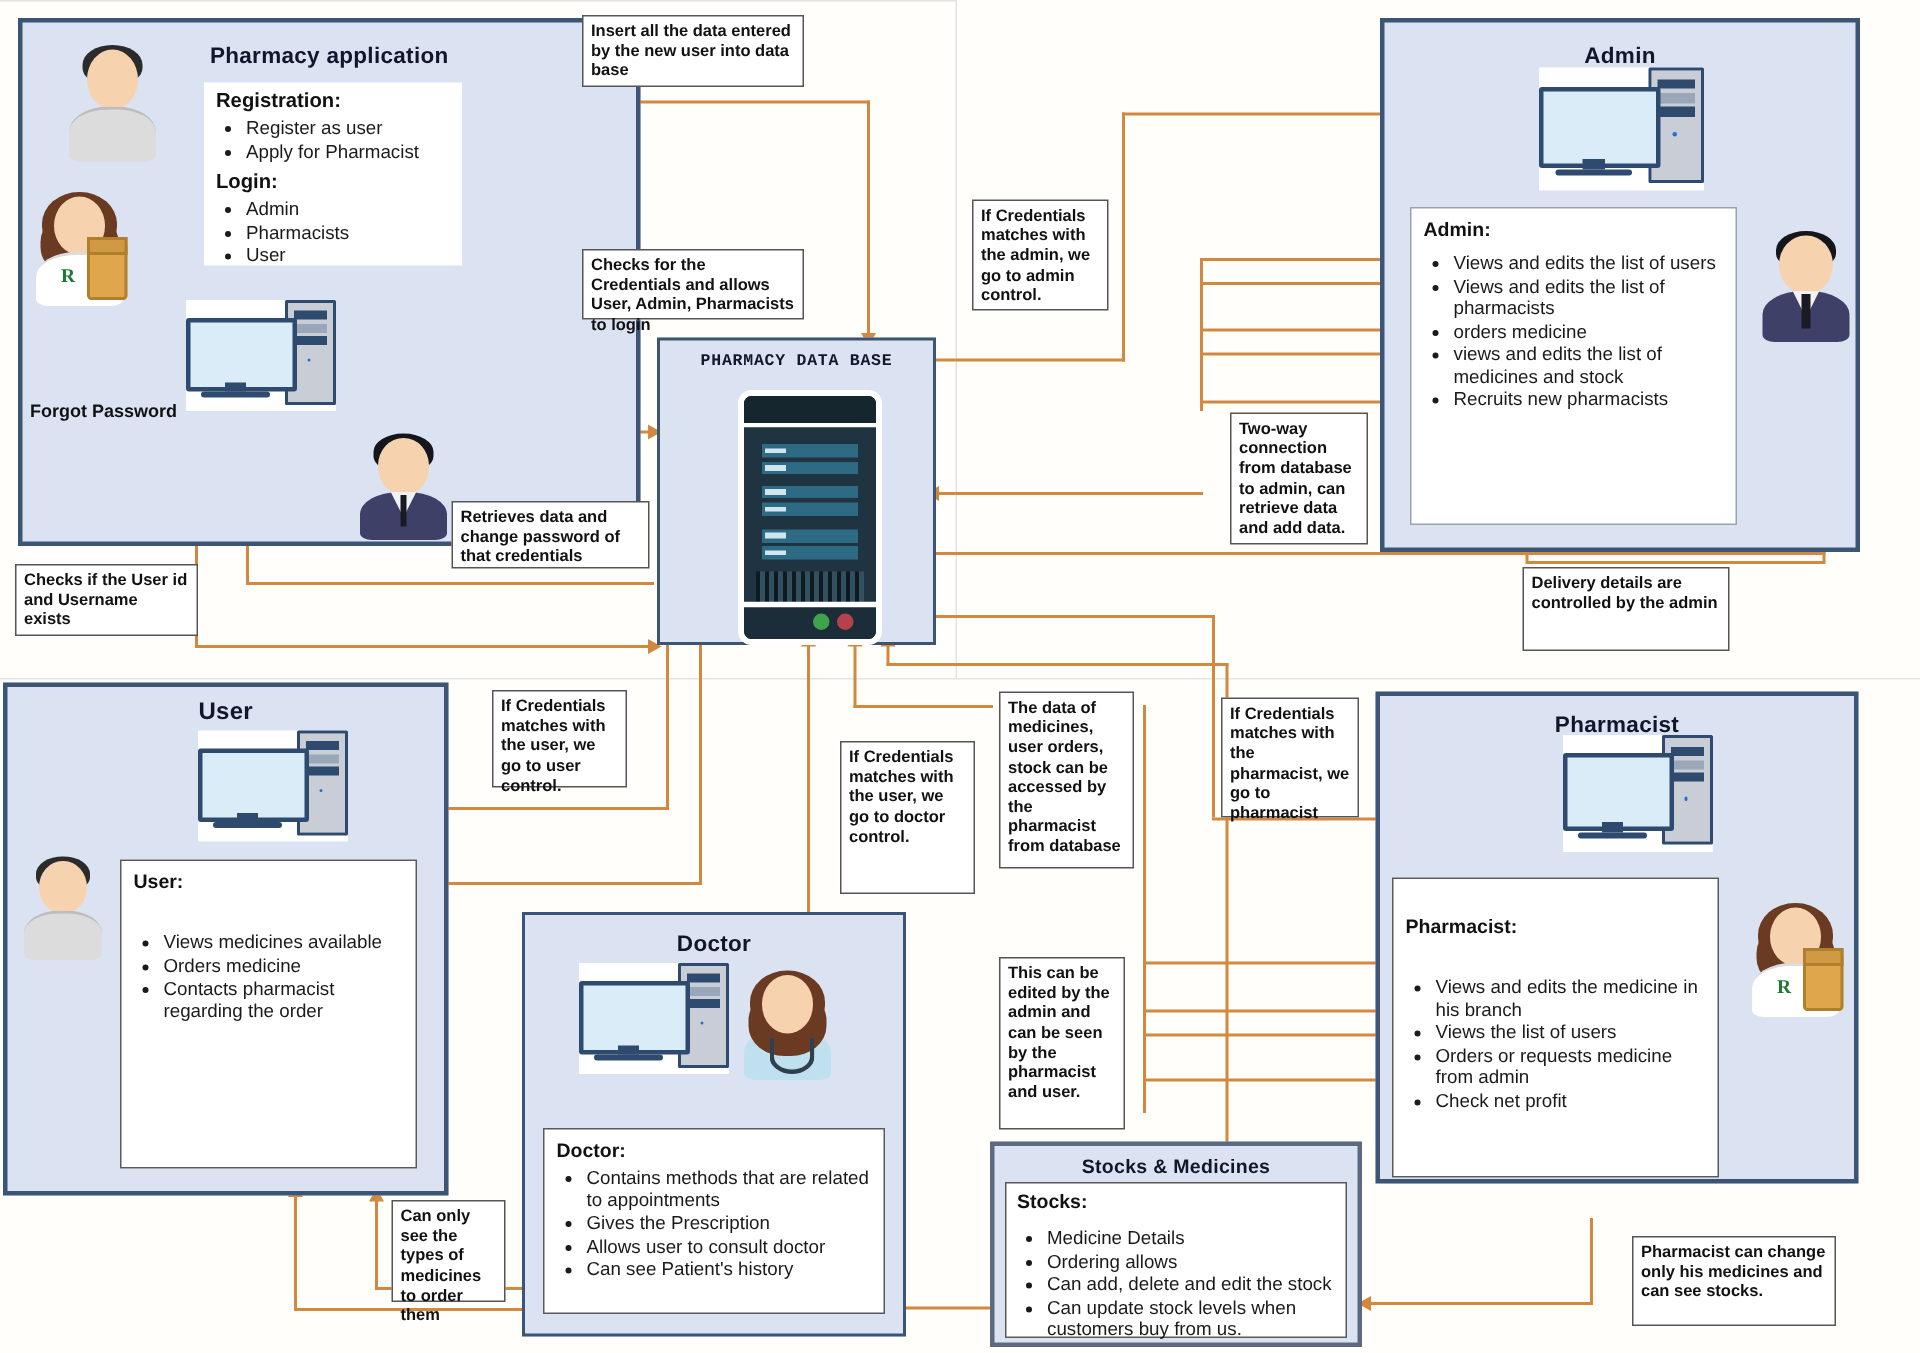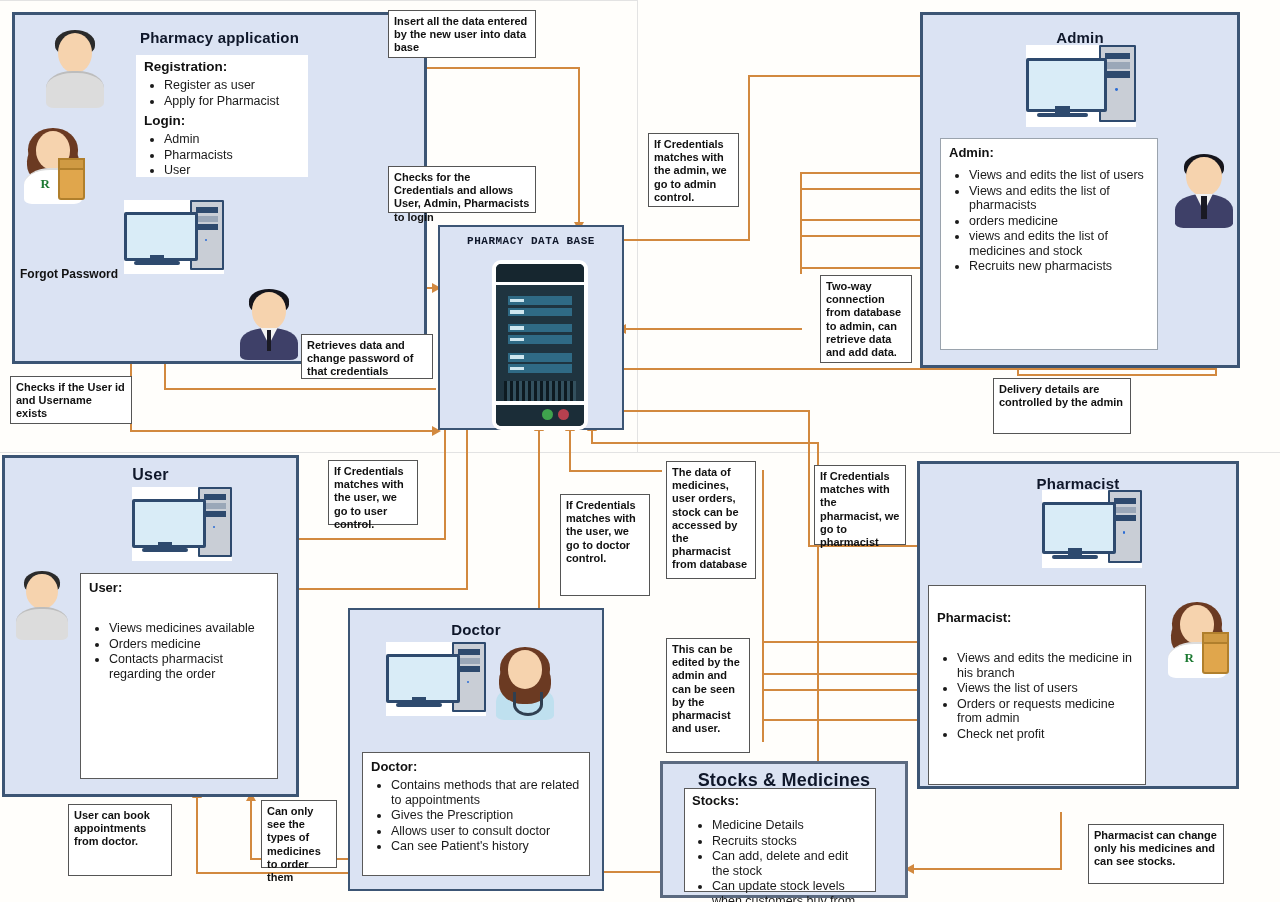--- a/index.html
+++ b/index.html
@@ -411,55 +411,54 @@
     <div class="hair"></div>
       <div class="hairfront"></div>
       <div class="head"></div>
       <div class="body"></div>
     <div class="jarcap"></div>
       <div class="jar"></div>
       <div class="rx">R</div>
   </div>
 
   <div class="panel" style="left:660px;top:761px;width:248px;height:137px;border-width:3px;border-color:#5b6a80;">
-    <div class="panel-title" style="top:6px;font-size:18px;">Stocks &amp; Medicines</div>
-  </div>
-  <div class="card plain" style="left:684px;top:788px;width:192px;height:104px;padding:4px 7px;">
+    <div class="panel-title" style="top:6px;font-size:13px;">Stocks &amp; Medicines</div>
+  </div>
+  <div class="card plain" style="left:670px;top:788px;width:228px;height:104px;padding:4px 7px;">
     <h4>Stocks:</h4>
     <ul style="margin-top:10px;">
       <li>Medicine Details</li>
-      <li>Recruits stocks</li>
+      <li>Ordering allows</li>
       <li>Can add, delete and edit the stock</li>
       <li>Can update stock levels when customers buy from us.</li>
     </ul>
   </div>
 
   <div class="note" style="left:388px;top:10px;width:148px;height:48px;">Insert all the data entered by the new user into data base</div>
 
   <div class="note" style="left:388px;top:166px;width:148px;height:47px;">Checks for the Credentials and allows User, Admin, Pharmacists to login</div>
 
   <div class="note" style="left:820px;top:275px;width:92px;height:88px;">Two-way connection from database to admin, can retrieve data and add data.</div>
 
   <div class="note" style="left:648px;top:133px;width:91px;height:74px;">If Credentials matches with the admin, we go to admin control.</div>
 
-  <div class="note" style="left:993px;top:378px;width:138px;height:56px;">Delivery details are controlled by the admin</div>
+  <div class="note" style="left:1015px;top:378px;width:138px;height:56px;">Delivery details are controlled by the admin</div>
 
   <div class="note" style="left:301px;top:334px;width:132px;height:45px;">Retrieves data and change password of that credentials</div>
 
   <div class="note" style="left:10px;top:376px;width:122px;height:48px;">Checks if the User id and Username exists</div>
 
   <div class="note" style="left:328px;top:460px;width:90px;height:65px;">If Credentials matches with the user, we go to user control.</div>
 
   <div class="note" style="left:560px;top:494px;width:90px;height:102px;">If Credentials matches with the user, we go to doctor control.</div>
 
   <div class="note" style="left:666px;top:461px;width:90px;height:118px;">The data of medicines, user orders, stock can be accessed by the pharmacist from database</div>
 
   <div class="note" style="left:814px;top:465px;width:92px;height:80px;">If Credentials matches with the pharmacist, we go to pharmacist</div>
 
   <div class="note" style="left:666px;top:638px;width:84px;height:115px;">This can be edited by the admin and can be seen by the pharmacist and user.</div>
 
-  <div class="note" style="left:68px;top:804px;width:104px;height:72px;">User can book appointments from doctor.</div>
 
   <div class="note" style="left:261px;top:800px;width:76px;height:68px;">Can only see the types of medicines to order them</div>
 
   <div class="note" style="left:1088px;top:824px;width:136px;height:60px;">Pharmacist can change only his medicines and can see stocks.</div>
 
 </div>
 
 </body></html>

